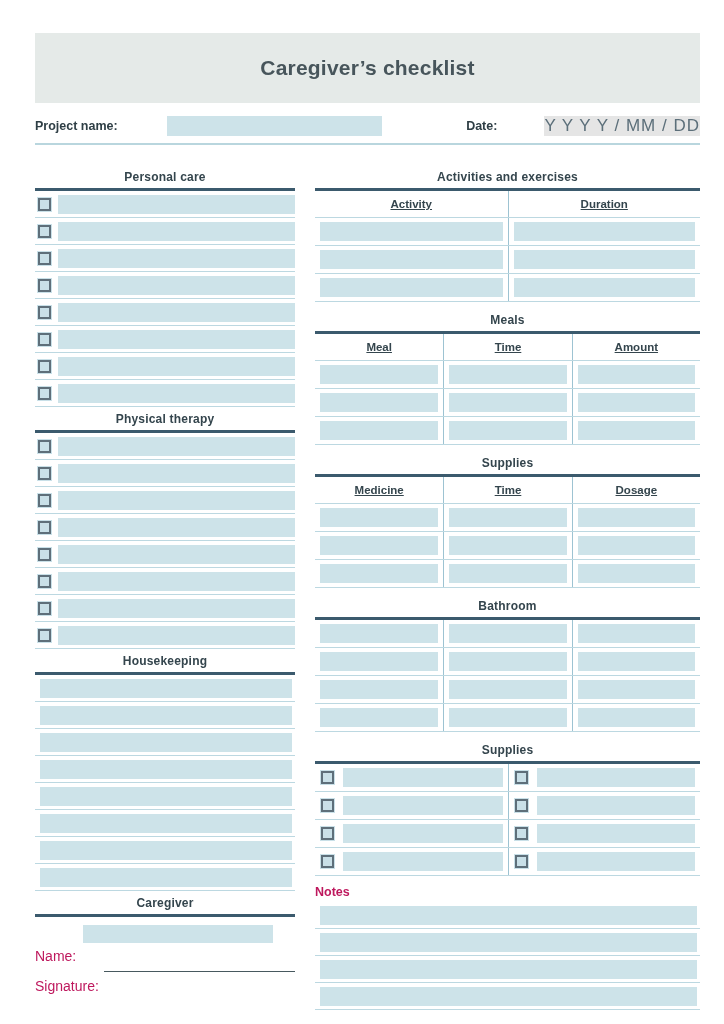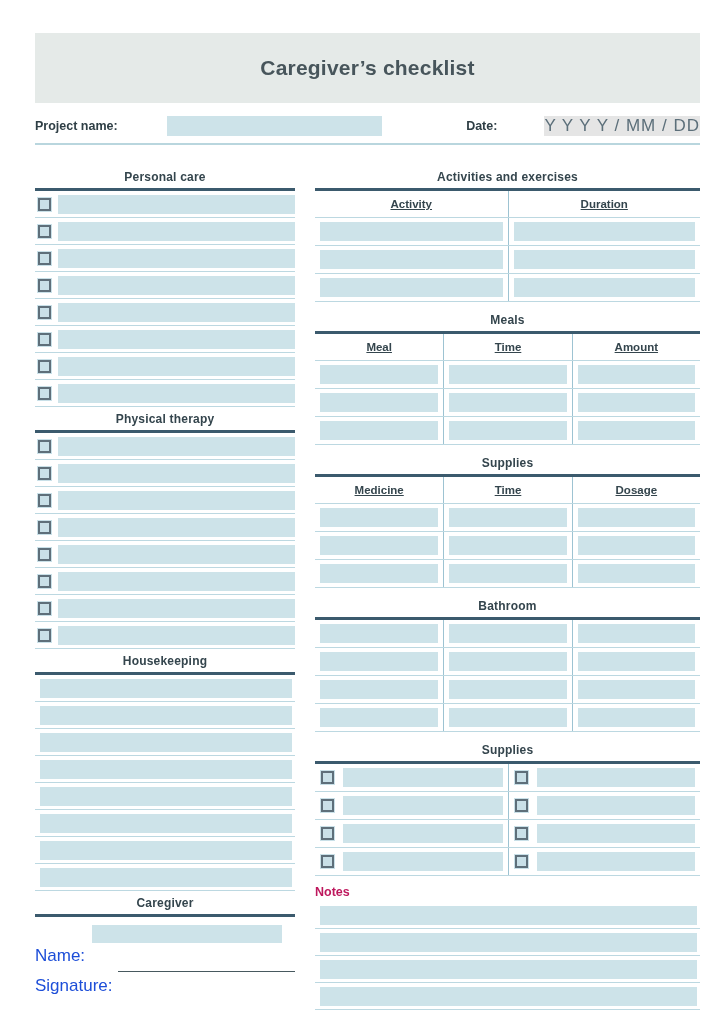--- a/index.html
+++ b/index.html
@@ -44,21 +44,21 @@
             display:flex;align-items:center;justify-content:center;cursor:pointer;}
   .checkbox-inner{width:9px;height:9px;border:2px solid #5e6f7a;box-sizing:content-box;}
   .bar{height:19px;background:#cde3e9;flex:1;}
 
   
   .lrow{height:27px;display:flex;align-items:center;border-bottom:1px solid #bcd8e1;box-sizing:border-box;}
   .lrow .bar{margin:0 3px 0 5px;}
 
   
   .cg-row{display:flex;align-items:center;height:26px;margin-top:4px;}
-  .cg-label{font-size:17px;color:#1d4ed8;white-space:nowrap;margin-top:43px;}
+  .cg-label{font-size:14px;color:#be185d;white-space:nowrap;margin-top:43px;}
   .cg-name-field{width:190px;height:18px;background:#cde3e9;margin-left:7px;}
   .cg-sign-line{flex:1;border-bottom:1.5px solid #47595f;height:14px;margin-left:5px;}
 
   
   .grid2{display:grid;grid-template-columns:1fr 1fr;}
   .grid3{display:grid;grid-template-columns:1fr 1fr 1fr;}
   .thead{height:26px;border-bottom:1px solid #bcd8e1;text-decoration:underline;}
   .th{display:flex;align-items:center;justify-content:center;
       font-size:11.5px;font-weight:bold;color:#34454d;}
   .trow{height:27px;border-bottom:1px solid #bcd8e1;}

